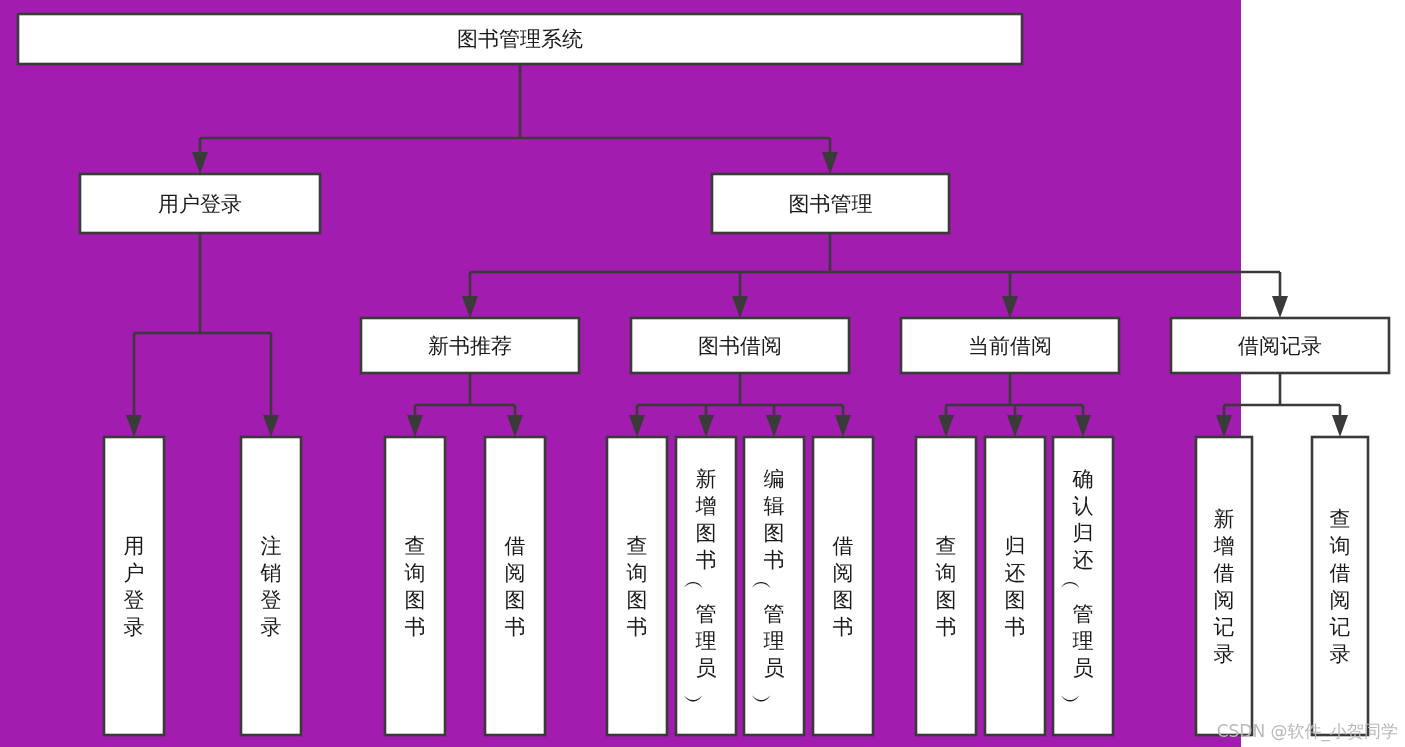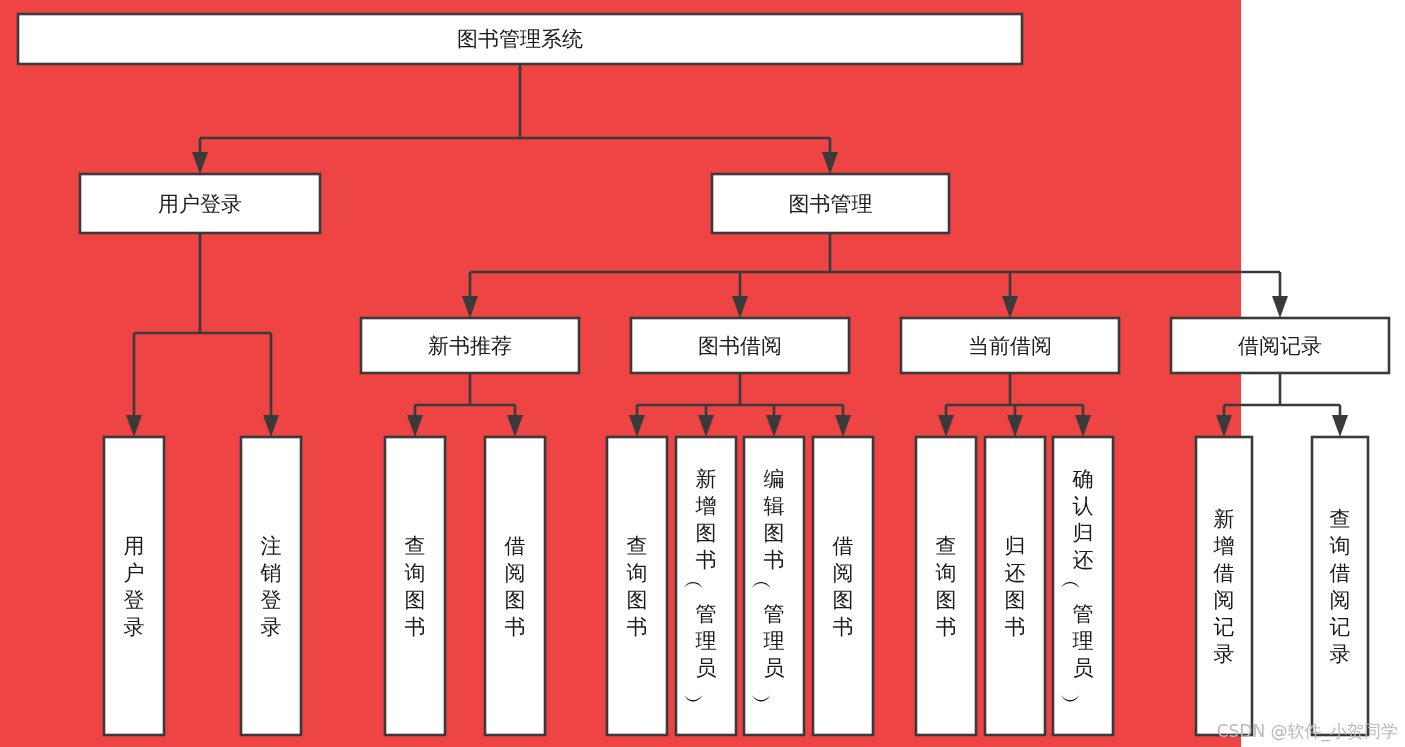--- a/index.html
+++ b/index.html
@@ -10,21 +10,21 @@
   body {
     width: 1405px;
     height: 747px;
     font-family: "DejaVu Sans", "Liberation Sans", sans-serif;
     overflow: hidden;
   }
   #diagram-root {
     position: relative;
     width: 1241px;
     height: 747px;
-    background: #ef4444;
+    background: #a21caf;
   }
   svg#diagram-svg {
     position: absolute;
     left: 0;
     top: 0;
     width: 1405px;
     height: 747px;
   }
   .node-box {
     fill: #ffffff;

